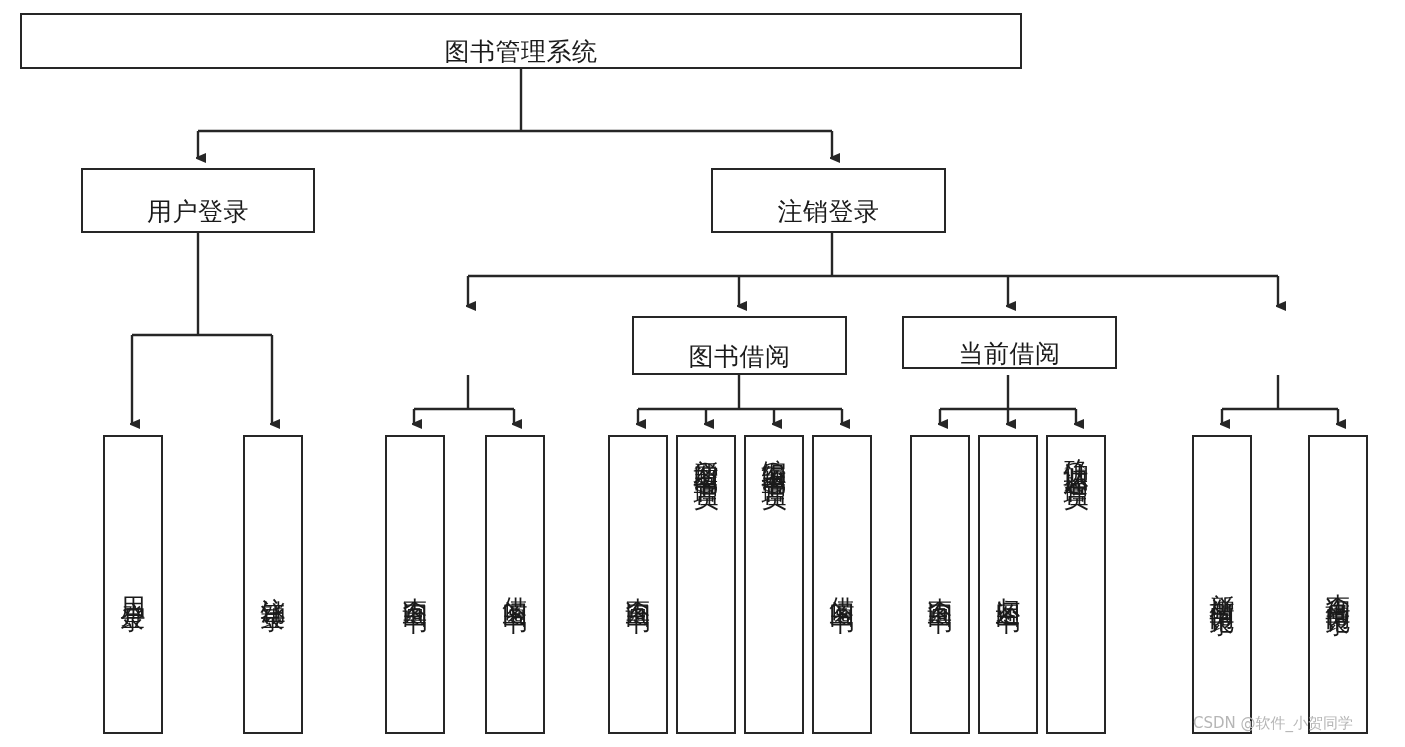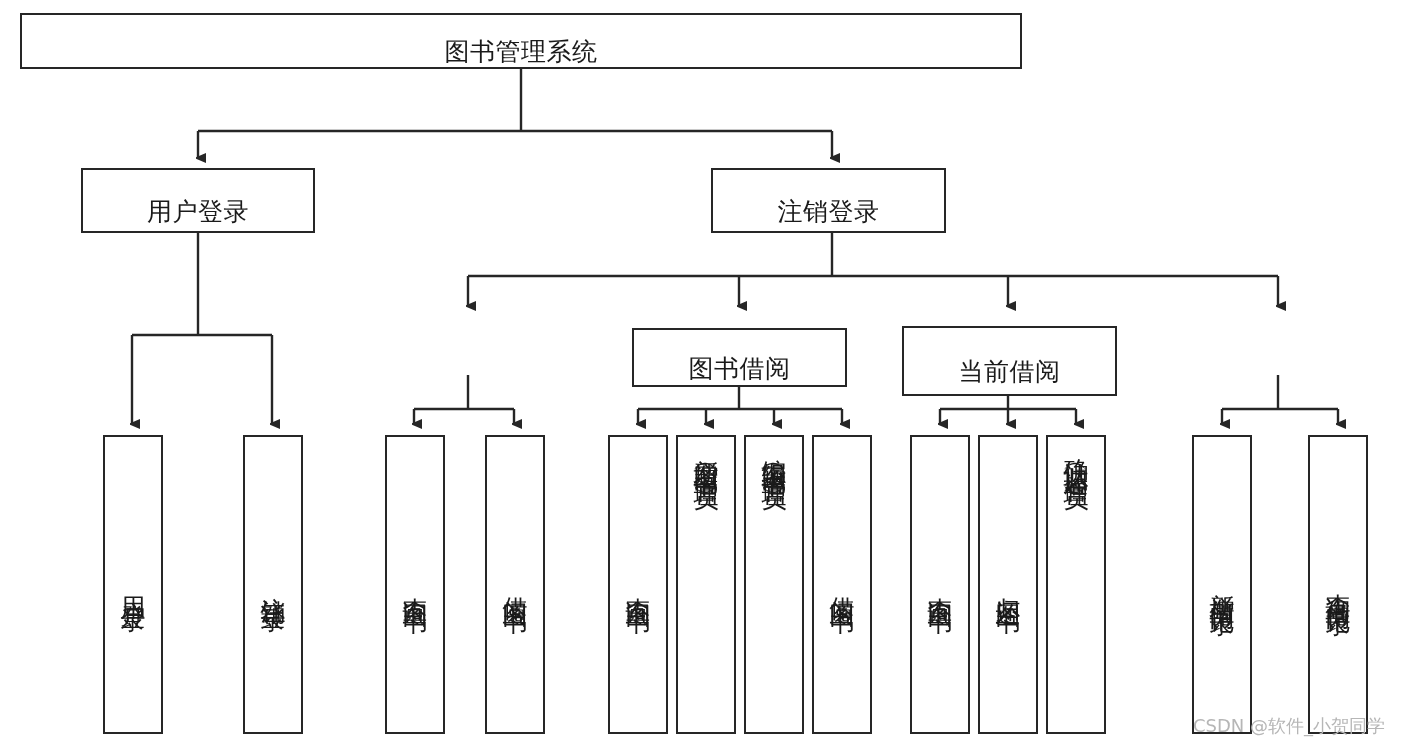--- a/index.html
+++ b/index.html
@@ -62,21 +62,21 @@
     white-space: nowrap;
   }
   .node.vertical.v-center {
     align-items: center;
     padding-top: 0;
   }
   #watermark {
     position: absolute;
     left: 1193px;
     top: 714px;
-    font-size: 18px;
+    font-size: 15px;
     color: #b6b6b6;
     white-space: nowrap;
     z-index: 5;
     font-family: "DejaVu Sans", "Liberation Sans", sans-serif;
   }
 </style>
 </head>
 <body>
 
 <div id="diagram-root">
@@ -137,25 +137,25 @@
 
   <div class="node horizontal" style="left:81px; top:168px; width:234px; height:65px;">
     <span class="node-label">用户登录</span>
   </div>
 
   <div class="node horizontal" style="left:711px; top:168px; width:235px; height:65px;">
     <span class="node-label">注销登录</span>
   </div>
 
 
-  <div class="node horizontal" style="left:632px; top:328px; width:215px; height:59px;">
+  <div class="node horizontal" style="left:632px; top:316px; width:215px; height:59px;">
     <span class="node-label">图书借阅</span>
   </div>
 
-  <div class="node horizontal" style="left:902px; top:326px; width:215px; height:70px;">
+  <div class="node horizontal" style="left:902px; top:316px; width:215px; height:53px;">
     <span class="node-label">当前借阅</span>
   </div>
 
 
   <div class="node vertical v-center" style="left:103px; top:435px; width:60px; height:299px;">
     <span class="node-label">用户登录</span>
   </div>
 
   <div class="node vertical v-center" style="left:243px; top:435px; width:60px; height:299px;">
     <span class="node-label">注销登录</span>

